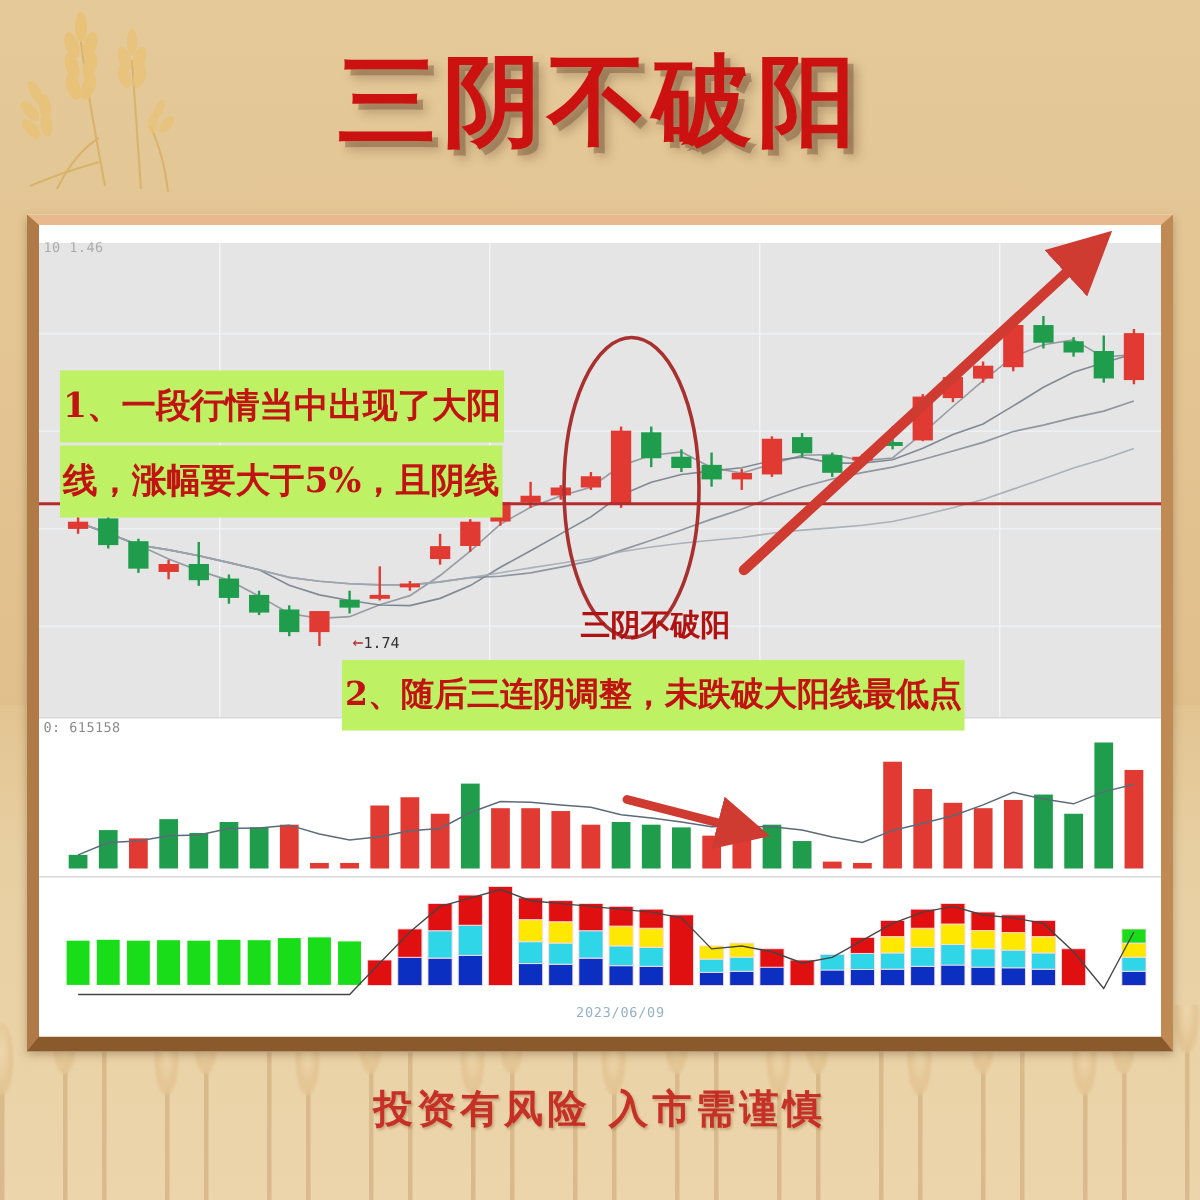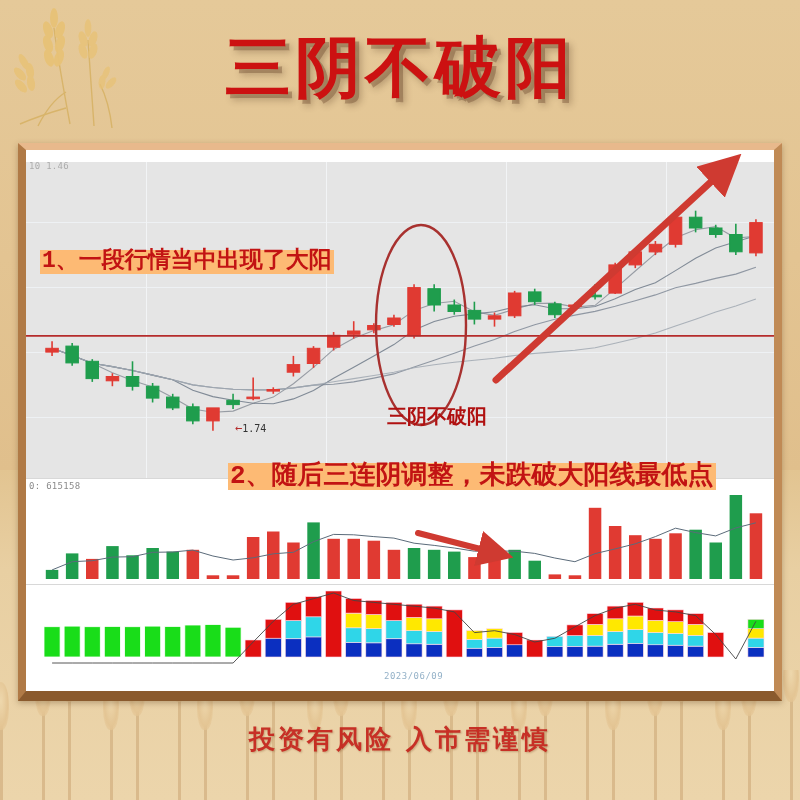--- a/index.html
+++ b/index.html
@@ -85,24 +85,24 @@
     position:absolute;font-size:9px;color:#6f97b5;opacity:.75;letter-spacing:.5px;
     font-family:"DejaVu Sans Mono","Liberation Mono",monospace;
   }
 
   
   .note{
     position:absolute;
     font-family:"DejaVu Serif","Liberation Serif",serif;
     font-weight:bold;color:#c21313;white-space:nowrap;line-height:1.04;
   }
-  .note span.hl{background:#fdba74;padding:0 2px;display:inline-block;font-family:Liberation Mono, monospace;}
+  .note span.hl{background:#bef264;padding:12px 2px;display:inline-block;}
   .note-1{left:40px;top:247px;font-size:23px;}
   .note-1 .ln{display:block;margin-bottom:2px;}
-  .note-2{left:228px;top:440px;font-size:26px;margin-top:21px;}
+  .note-2{left:228px;top:440px;font-size:22px;}
   .note-3{left:48px;top:476px;font-size:22px;}
   .label-sanyin{
     position:absolute;left:387px;top:403px;font-size:20px;color:#b01111;
     font-family:"DejaVu Serif","Liberation Serif",serif;font-weight:bold;
     white-space:nowrap;
   }
 
   
   .footer{
     position:absolute;left:0;top:722px;width:800px;text-align:center;
@@ -454,20 +454,21 @@
             </marker>
           </defs>
           <line x1="470" y1="230" x2="700" y2="18" stroke="#cf3a31" stroke-width="7" marker-end="url(#ah)" stroke-linecap="round"></line>
           <line x1="392" y1="383" x2="470" y2="403" stroke="#cf3a31" stroke-width="6" marker-end="url(#ah2)" stroke-linecap="round"></line>
         </svg>
     </div>
   </div>
 
   <div class="note note-1">
     <span class="ln"><span class="hl">1、一段行情当中出现了大阳</span></span>
+    <span class="ln"><span class="hl">线，涨幅要大于5%，且阴线</span></span>
   </div>
 
   <div class="label-sanyin">三阴不破阳</div>
 
   <div class="note note-2">
     <span class="hl">2、随后三连阴调整，未跌破大阳线最低点</span>
   </div>
 
 
   <div class="footer">投资有风险  入市需谨慎</div>

